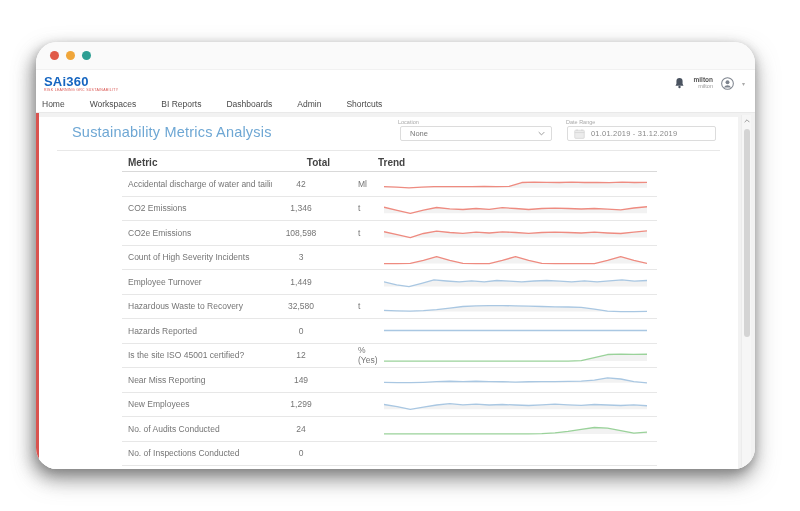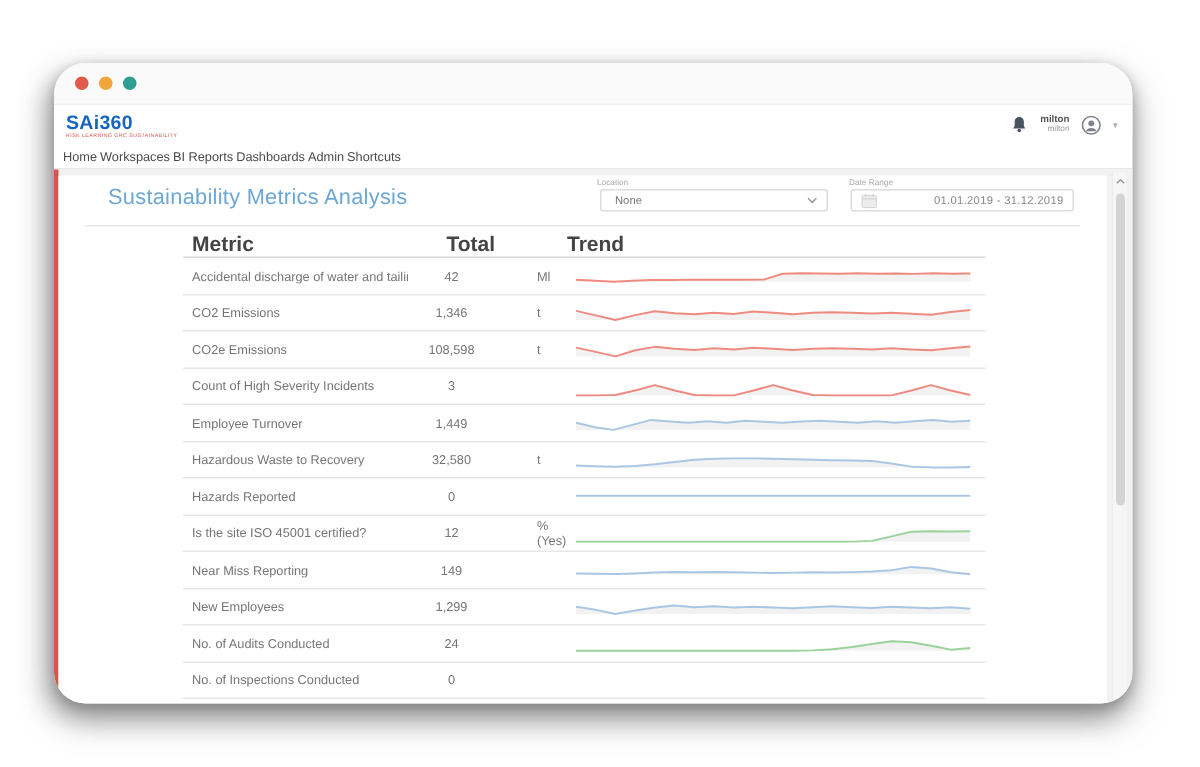--- a/index.html
+++ b/index.html
@@ -21,46 +21,46 @@
   .logo-text { font-size:13px; font-weight:bold; letter-spacing:.2px; line-height:13px; font-style:normal; }
   .logo-tagline { font-size:3.5px; letter-spacing:.3px; line-height:4px; white-space:nowrap; }
   .header-right { display:flex; align-items:center; gap:8px; }
   .user-meta { text-align:right; line-height:1; }
   .user-name { font-size:6.5px; font-weight:bold; color:#555; }
   .user-sub { font-size:5.5px; color:#999; margin-top:1px; }
   .avatar { width:13px; height:13px; }
   .hdr-chevron { font-size:6px; color:#aaa; }
 
   
-  .navbar { position:absolute; left:0; top:54px; right:0; height:17px; background:#fff; border-bottom:1px solid #e9e9e9; display:flex; align-items:center; gap:2px; padding-left:6px; }
+  .navbar { position:absolute; left:0; top:54px; right:0; height:17px; background:#fff; border-bottom:1px solid #e9e9e9; display:flex; align-items:center; gap:25px; padding-left:6px; }
   .navbar span { font-size:8.5px; color:#4a4a4a; cursor:pointer; }
 
   
   .content { position:absolute; left:0; top:71px; right:0; bottom:0; background:#f2f2f2; }
   .red-stripe { position:absolute; left:0; top:0; width:3px; bottom:0; }
   .panel { position:absolute; left:3px; top:4px; right:17px; bottom:0; background:#fff; overflow:hidden; }
 
   .page-title { position:absolute; left:33px; top:7px; font-size:14.5px; font-weight:500; letter-spacing:.2px; }
 
   .filter-label { position:absolute; font-size:5.5px; color:#a9a9a9; top:2px; }
   .loc-label { left:359px; }
   .dr-label  { left:527px; }
   .select-box { position:absolute; left:361px; top:9px; width:152px; height:15px; border:1px solid #dcdcdc; border-radius:2px; background:#fff; display:flex; align-items:center; justify-content:space-between; padding:0 6px 0 9px; cursor:pointer; }
   .select-box .val { font-size:7.5px; color:#777; }
-  .date-box { position:absolute; left:528px; top:9px; width:149px; height:15px; border:1px solid #dcdcdc; border-radius:2px; background:#fff; display:flex; align-items:center; gap:6px; padding:0 6px; cursor:text;justify-content:space-between; }
+  .date-box { position:absolute; left:528px; top:9px; width:149px; height:15px; border:1px solid #dcdcdc; border-radius:2px; background:#fff; display:flex; align-items:center; gap:6px; padding:0 6px; cursor:text; }
   .date-box .val { font-size:7.5px; color:#888; letter-spacing:.2px; }
   .cal-icon { width:11px; height:10px; flex:0 0 auto; }
 
   .head-divider { position:absolute; left:18px; right:18px; top:33px; border-top:1px solid #e8e8e8; }
 
   
   .mtable { position:absolute; left:83px; top:36px; width:535px; }
   .trow, .thead { display:grid; grid-template-columns:150px 58px 48px 1fr; align-items:center; }
   .thead { height:19px; border-bottom:1px solid #d9d9d9; }
-  .thead .hc { font-size:14px; font-weight:bold; color:#444; }
+  .thead .hc { font-size:10px; font-weight:bold; color:#444; }
   .hc.c1 { padding-left:6px; }
   .hc.c2 { text-align:right; }
   .trow { height:24.5px; border-bottom:1px solid #e7e7e7; cursor:pointer; }
   .cell-metric { font-size:8.5px; color:#757575; padding-left:6px; white-space:nowrap; overflow:hidden; }
   .cell-total  { font-size:8.5px; color:#757575; text-align:center; }
   .cell-unit   { font-size:8.5px; color:#757575; padding-left:28px; }
   .cell-trend  { display:flex; align-items:center; }
   .spark { width:calc(100% - 16px); height:17px; margin:0 10px 0 6px; display:block; }
 
   

